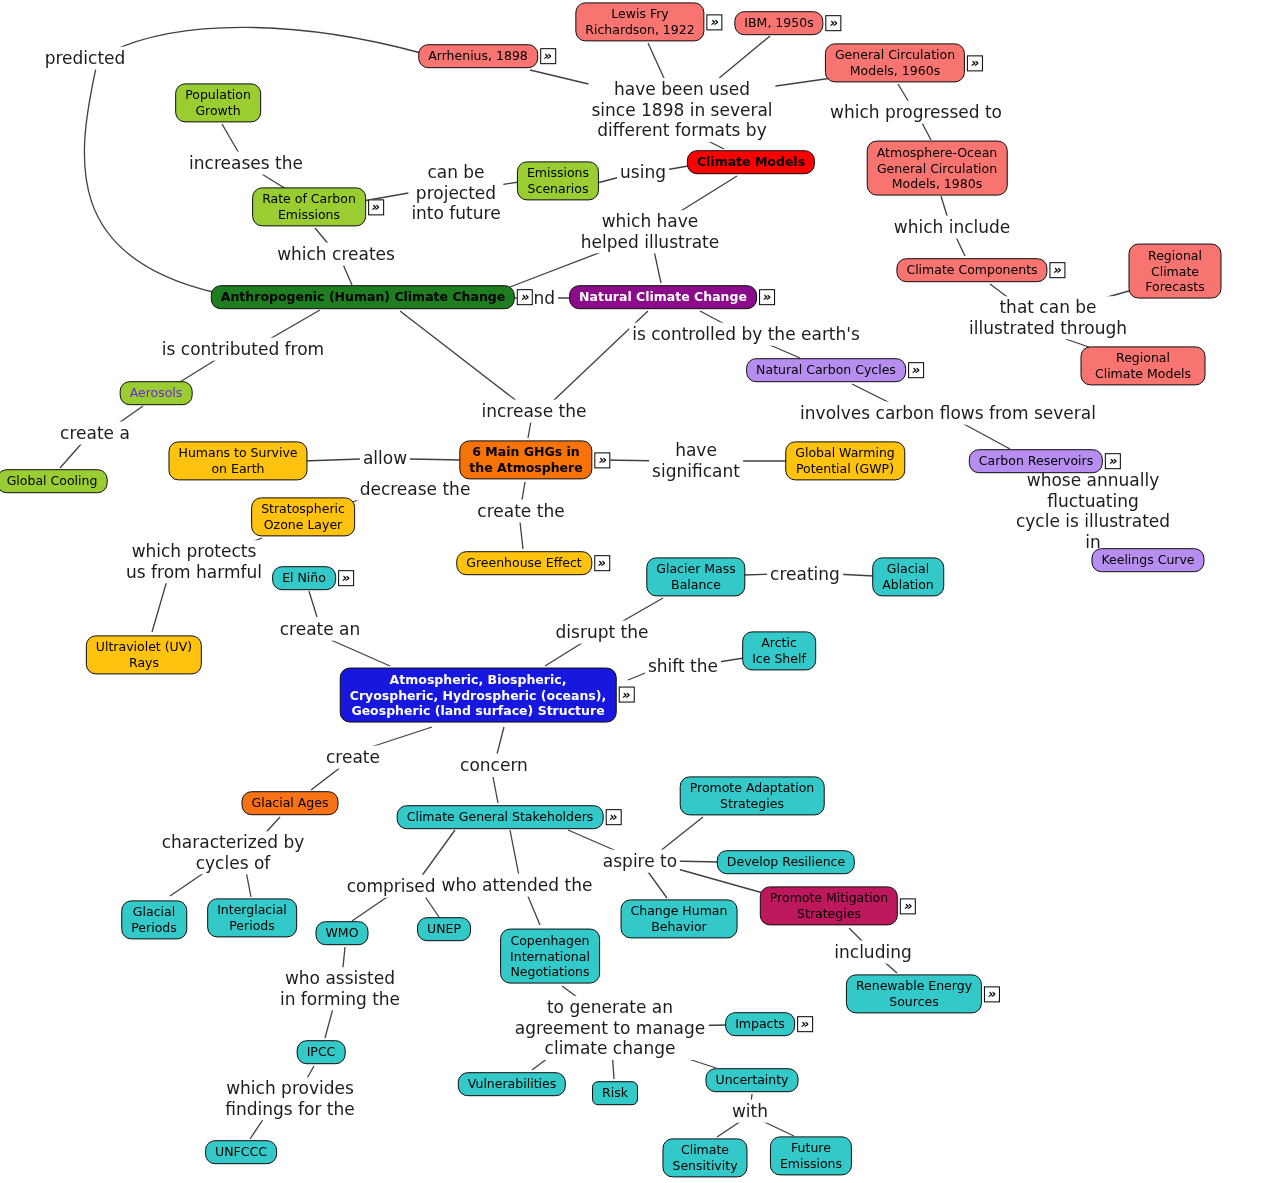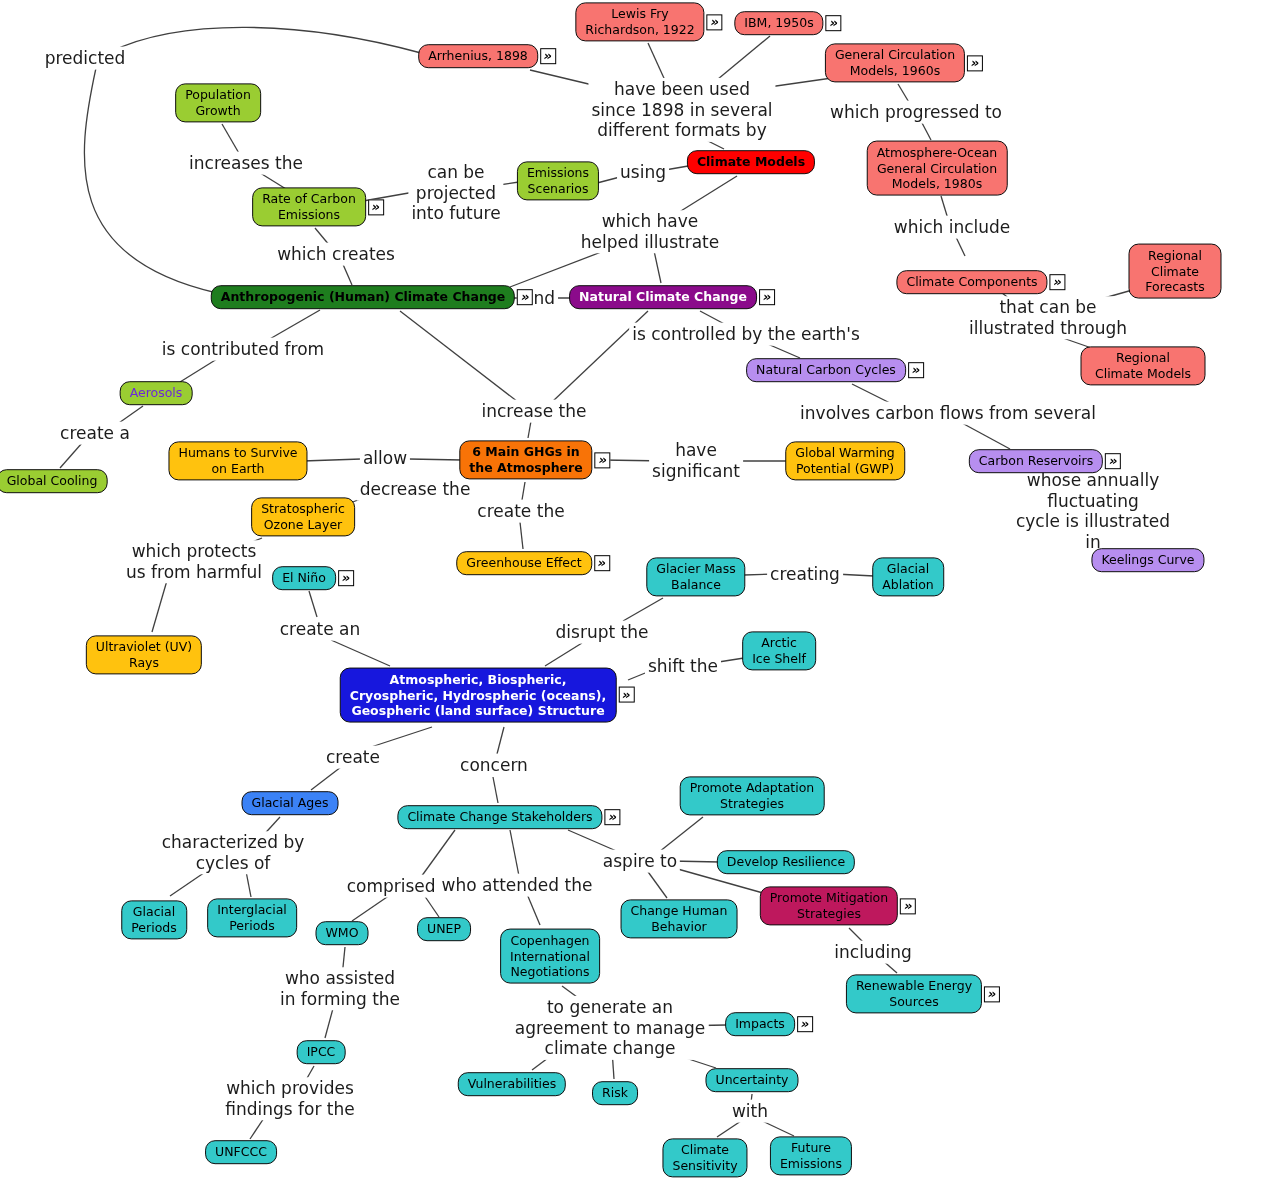--- a/index.html
+++ b/index.html
@@ -197,21 +197,21 @@
     <div class="node" style="left: 218px; top: 103px; background: rgb(154, 205, 50); color: rgb(0, 0, 0);"><span>Population
 Growth</span></div>
     <div class="node bold" style="left: 751px; top: 162px; background: rgb(255, 0, 0); color: rgb(0, 0, 0);"><span>Climate Models</span></div>
     <div class="node" style="left: 558px; top: 181px; background: rgb(154, 205, 50); color: rgb(0, 0, 0);"><span>Emissions
 Scenarios</span></div>
     <div class="node" style="left: 937px; top: 168px; background: rgb(248, 116, 112); color: rgb(0, 0, 0);"><span>Atmosphere-Ocean
 General Circulation
 Models, 1980s</span></div>
     <div class="node" style="left: 309px; top: 207px; background: rgb(154, 205, 50); color: rgb(0, 0, 0);"><span>Rate of Carbon
 Emissions</span><span class="expand">»</span></div>
-    <div class="node" style="left: 972px; top: 270px; background: rgb(248, 116, 112); color: rgb(0, 0, 0); margin-top: 12px;"><span>Climate Components</span><span class="expand">»</span></div>
+    <div class="node" style="left: 972px; top: 270px; background: rgb(248, 116, 112); color: rgb(0, 0, 0);"><span>Climate Components</span><span class="expand">»</span></div>
     <div class="node" style="left: 1175px; top: 271px; background: rgb(248, 116, 112); color: rgb(0, 0, 0);"><span>Regional Climate Forecasts</span></div>
     <div class="node bold" style="left: 363px; top: 297px; background: rgb(30, 125, 30); color: rgb(0, 0, 0);"><span>Anthropogenic (Human) Climate Change</span><span class="expand">»</span></div>
     <div class="node bold" style="left: 663px; top: 297px; background: rgb(139, 11, 139); color: rgb(255, 255, 255);"><span>Natural Climate Change</span><span class="expand">»</span></div>
     <div class="node" style="left: 826px; top: 370px; background: rgb(183, 142, 239); color: rgb(0, 0, 0);"><span>Natural Carbon Cycles</span><span class="expand">»</span></div>
     <div class="node" style="left: 1143px; top: 366px; background: rgb(248, 116, 112); color: rgb(0, 0, 0);"><span>Regional Climate Models</span></div>
     <div class="node" style="left: 156px; top: 393px; background: rgb(154, 205, 50); color: #6d28d9;"><span>Aerosols</span></div>
     <div class="node" style="left: 238px; top: 461px; background: rgb(255, 194, 14); color: rgb(0, 0, 0);"><span>Humans to Survive
 on Earth</span></div>
     <div class="node bold" style="left: 526px; top: 460px; background: rgb(248, 115, 7); color: rgb(0, 0, 0);"><span>6 Main GHGs in
 the Atmosphere</span><span class="expand">»</span></div>
@@ -228,43 +228,43 @@
 Ablation</span></div>
     <div class="node" style="left: 1148px; top: 560px; background: rgb(183, 142, 239); color: rgb(0, 0, 0);"><span>Keelings Curve</span></div>
     <div class="node" style="left: 304px; top: 578px; background: rgb(51, 201, 201); color: rgb(0, 0, 0);"><span>El Niño</span><span class="expand">»</span></div>
     <div class="node" style="left: 779px; top: 651px; background: rgb(51, 201, 201); color: rgb(0, 0, 0);"><span>Arctic
 Ice Shelf</span></div>
     <div class="node" style="left: 144px; top: 655px; background: rgb(255, 194, 14); color: rgb(0, 0, 0);"><span>Ultraviolet (UV)
 Rays</span></div>
     <div class="node bold" style="left: 478px; top: 695px; background: rgb(23, 23, 221); color: rgb(255, 255, 255);"><span>Atmospheric, Biospheric,
 Cryospheric, Hydrospheric (oceans),
 Geospheric (land surface) Structure</span><span class="expand">»</span></div>
-    <div class="node" style="left: 290px; top: 803px; background: #3b82f6; color: rgb(0, 0, 0); text-align: right;"><span>Glacial Ages</span></div>
+    <div class="node" style="left: 290px; top: 803px; background: #f97316; color: rgb(0, 0, 0); text-align: right;"><span>Glacial Ages</span></div>
     <div class="node" style="left: 752px; top: 796px; background: rgb(51, 201, 201); color: rgb(0, 0, 0);"><span>Promote Adaptation
 Strategies</span></div>
-    <div class="node" style="left: 500px; top: 817px; background: rgb(51, 201, 201); color: rgb(0, 0, 0);"><span>Climate Change Stakeholders</span><span class="expand">»</span></div>
+    <div class="node" style="left: 500px; top: 817px; background: rgb(51, 201, 201); color: rgb(0, 0, 0);"><span>Climate General Stakeholders</span><span class="expand">»</span></div>
     <div class="node" style="left: 786px; top: 862px; background: rgb(51, 201, 201); color: rgb(0, 0, 0); border-radius: 10px;"><span>Develop Resilience</span></div>
     <div class="node" style="left: 679px; top: 919px; background: rgb(51, 201, 201); color: rgb(0, 0, 0);"><span>Change Human
 Behavior</span></div>
     <div class="node" style="left: 829px; top: 906px; background: #be185d; color: rgb(0, 0, 0);"><span>Promote Mitigation
 Strategies</span><span class="expand">»</span></div>
     <div class="node" style="left: 154px; top: 920px; background: rgb(51, 201, 201); color: rgb(0, 0, 0);"><span>Glacial
 Periods</span></div>
     <div class="node" style="left: 252px; top: 918px; background: rgb(51, 201, 201); color: rgb(0, 0, 0);"><span>Interglacial
 Periods</span></div>
     <div class="node" style="left: 342px; top: 933px; background: rgb(51, 201, 201); color: rgb(0, 0, 0);"><span>WMO</span></div>
     <div class="node" style="left: 444px; top: 929px; background: rgb(51, 201, 201); color: rgb(0, 0, 0);"><span>UNEP</span></div>
     <div class="node" style="left: 550px; top: 956px; background: rgb(51, 201, 201); color: #000000;"><span>Copenhagen
 International
 Negotiations</span></div>
     <div class="node" style="left: 914px; top: 994px; background: rgb(51, 201, 201); color: rgb(0, 0, 0);"><span>Renewable Energy
 Sources</span><span class="expand">»</span></div>
     <div class="node" style="left: 760px; top: 1024px; background: rgb(51, 201, 201); color: rgb(0, 0, 0);"><span>Impacts</span><span class="expand">»</span></div>
     <div class="node" style="left: 321px; top: 1052px; background: rgb(51, 201, 201); color: rgb(0, 0, 0);"><span>IPCC</span></div>
     <div class="node" style="left: 752px; top: 1080px; background: rgb(51, 201, 201); color: rgb(0, 0, 0);"><span>Uncertainty</span></div>
     <div class="node" style="left: 512px; top: 1084px; background: rgb(51, 201, 201); color: rgb(0, 0, 0);"><span>Vulnerabilities</span></div>
-    <div class="node" style="left: 615px; top: 1093px; background: rgb(51, 201, 201); color: rgb(0, 0, 0);"><span>Risk</span></div>
+    <div class="node" style="left: 615px; top: 1093px; background: rgb(51, 201, 201); color: rgb(0, 0, 0); border-radius: 6px;"><span>Risk</span></div>
     <div class="node" style="left: 241px; top: 1152px; background: rgb(51, 201, 201); color: rgb(0, 0, 0);"><span>UNFCCC</span></div>
     <div class="node" style="left: 705px; top: 1158px; background: rgb(51, 201, 201); color: rgb(0, 0, 0);"><span>Climate
 Sensitivity</span></div>
     <div class="node" style="left: 811px; top: 1156px; background: rgb(51, 201, 201); color: rgb(0, 0, 0);"><span>Future
 Emissions</span></div>
   </div>
 
 </body></html>

